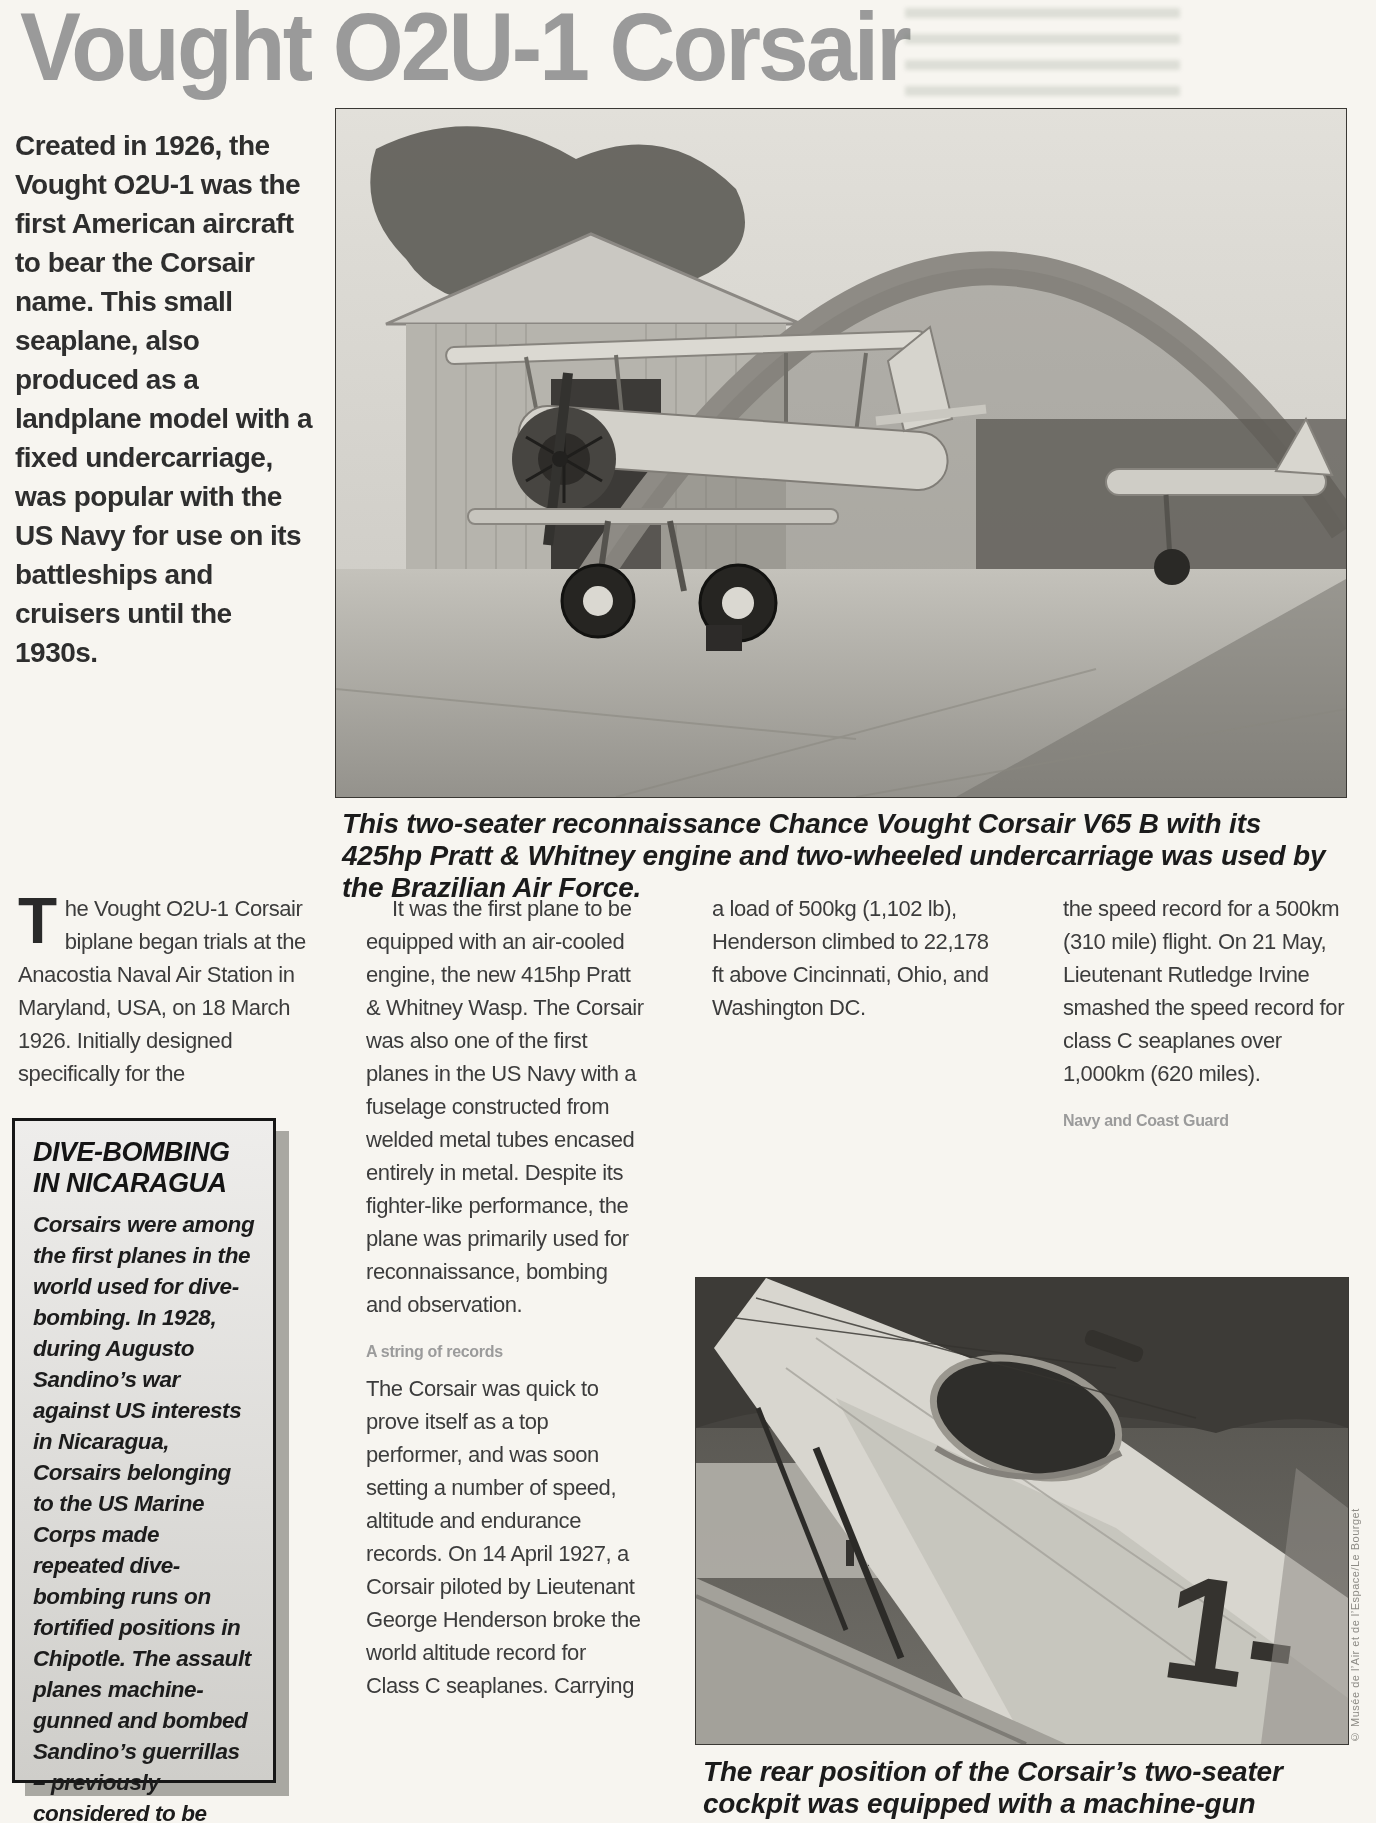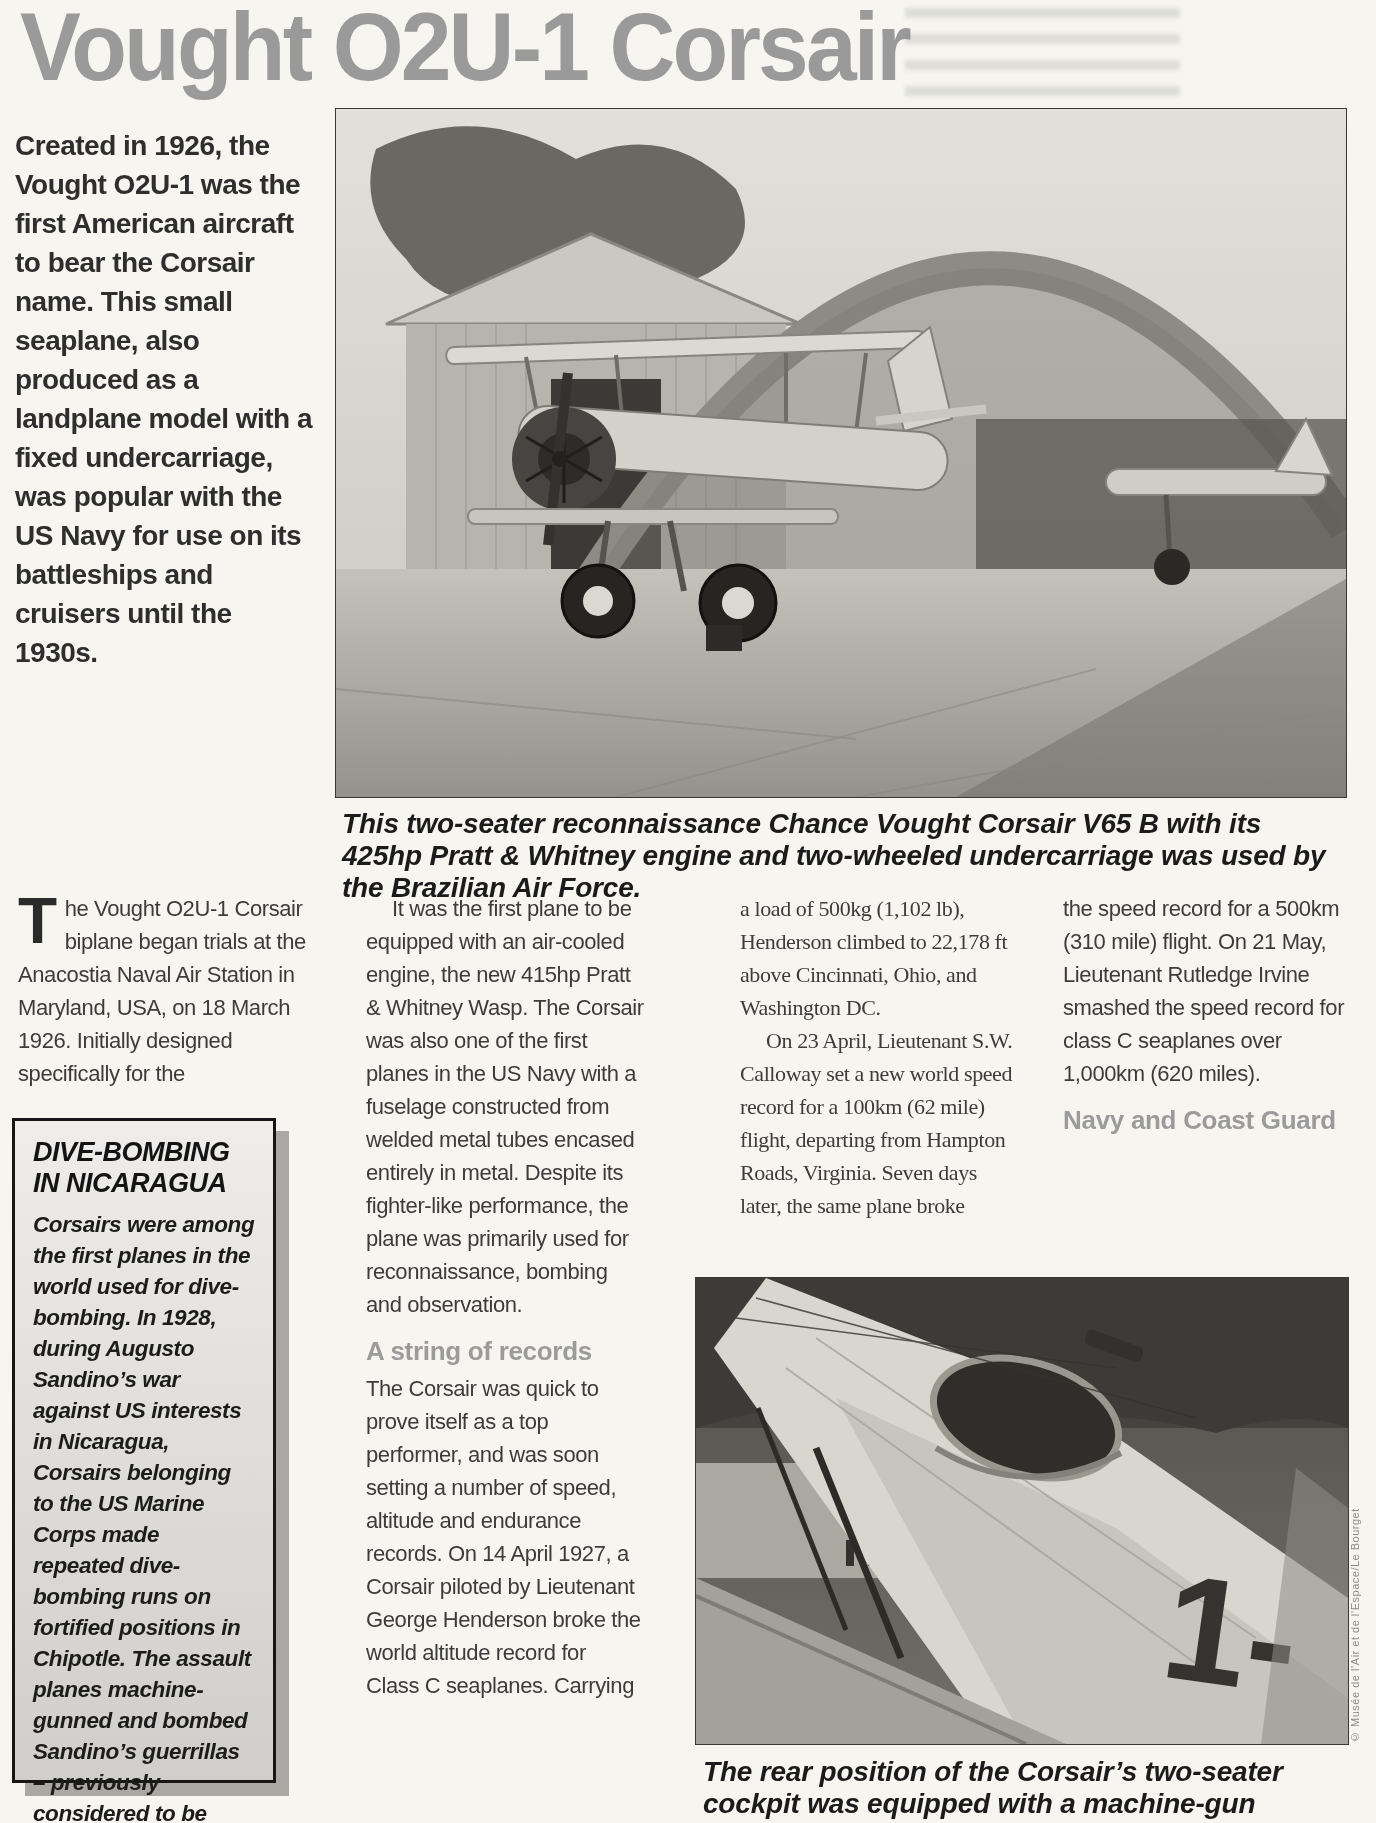--- a/index.html
+++ b/index.html
@@ -40,28 +40,28 @@
   
   .col{
     position:absolute;top:892px;
     font-size:22px;line-height:33px;letter-spacing:-.4px;color:#3c3c3c;
   }
   .col p{margin:0 0 0 0;}
   .col p + p{margin-top:0;}
   .col .indent{text-indent:26px;}
   .col-1{left:18px;width:292px;}
   .col-2{left:366px;width:278px;}
-  .col-3{left:740px;width:282px;font-family:Liberation Serif, serif;}
+  .col-3{left:712px;width:282px;}
   .col-4{left:1063px;width:285px;}
   .drop-cap{
     float:left;font-size:64px;line-height:50px;font-weight:700;
     color:#2a2a2a;margin:4px 8px 0 0;
   }
   .section-heading{
-    font-size:26px;font-weight:700;color:#9b9b9b;
+    font-size:16px;font-weight:700;color:#9b9b9b;
     letter-spacing:-.3px;margin:14px 0 4px 0;
   }
   
   .sidebar{
     position:absolute;left:12px;top:1118px;width:264px;height:665px;
     box-sizing:border-box;border:3px solid #161616;
     background:linear-gradient(180deg,#eeedeb 0%,#dddcd9 55%,#cfceca 100%);
     box-shadow:13px 13px 0 #a9a8a2;
     padding:16px 18px;
   }
@@ -193,21 +193,20 @@
   </aside>
 
   <div class="col col-2">
     <p class="indent">It was the first plane to be equipped with an air-cooled engine, the new 415hp Pratt &amp; Whitney Wasp. The Corsair was also one of the first planes in the US Navy with a fuselage constructed from welded metal tubes encased entirely in metal. Despite its fighter-like performance, the plane was primarily used for reconnaissance, bombing and observation.</p>
     <div class="section-heading">A string of records</div>
     <p>The Corsair was quick to prove itself as a top performer, and was soon setting a number of speed, altitude and endurance records. On 14 April 1927, a Corsair piloted by Lieutenant George Henderson broke the world altitude record for Class C seaplanes. Carrying</p>
   </div>
 
   <div class="col col-3">
     <p>a load of 500kg (1,102 lb), Henderson climbed to 22,178 ft above Cincinnati, Ohio, and Washington DC.</p>
-    <p class="indent">On 23 April, Lieutenant S.W. Calloway set a new world speed record for a 100km (62 mile) flight, departing from Hampton Roads, Virginia. Seven days later, the same plane broke</p>
   </div>
 
   <div class="col col-4">
     <p>the speed record for a 500km (310 mile) flight. On 21 May, Lieutenant Rutledge Irvine smashed the speed record for class C seaplanes over 1,000km (620 miles).</p>
     <div class="section-heading">Navy and Coast Guard</div>
   </div>
 
   <figure class="photo photo-bottom" style="margin:0">
     <svg viewBox="0 0 652 466" preserveAspectRatio="none">
       <defs>

